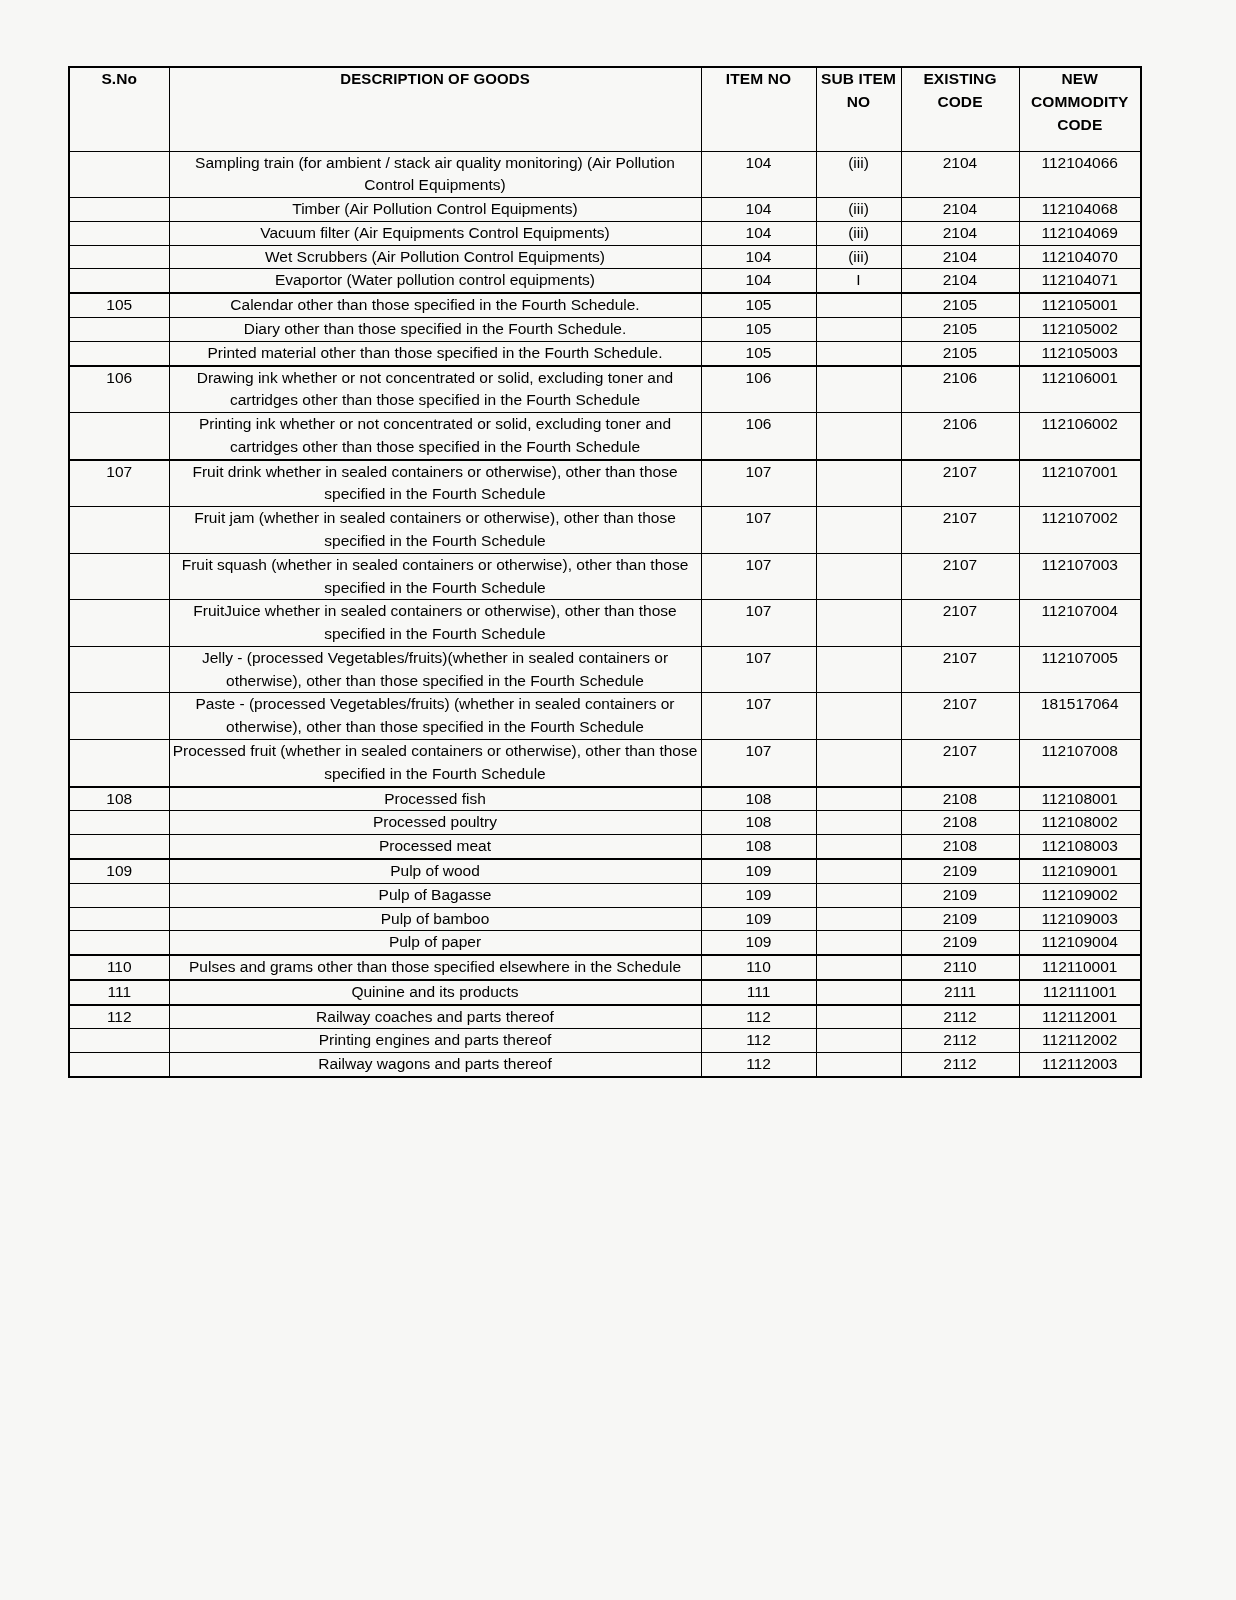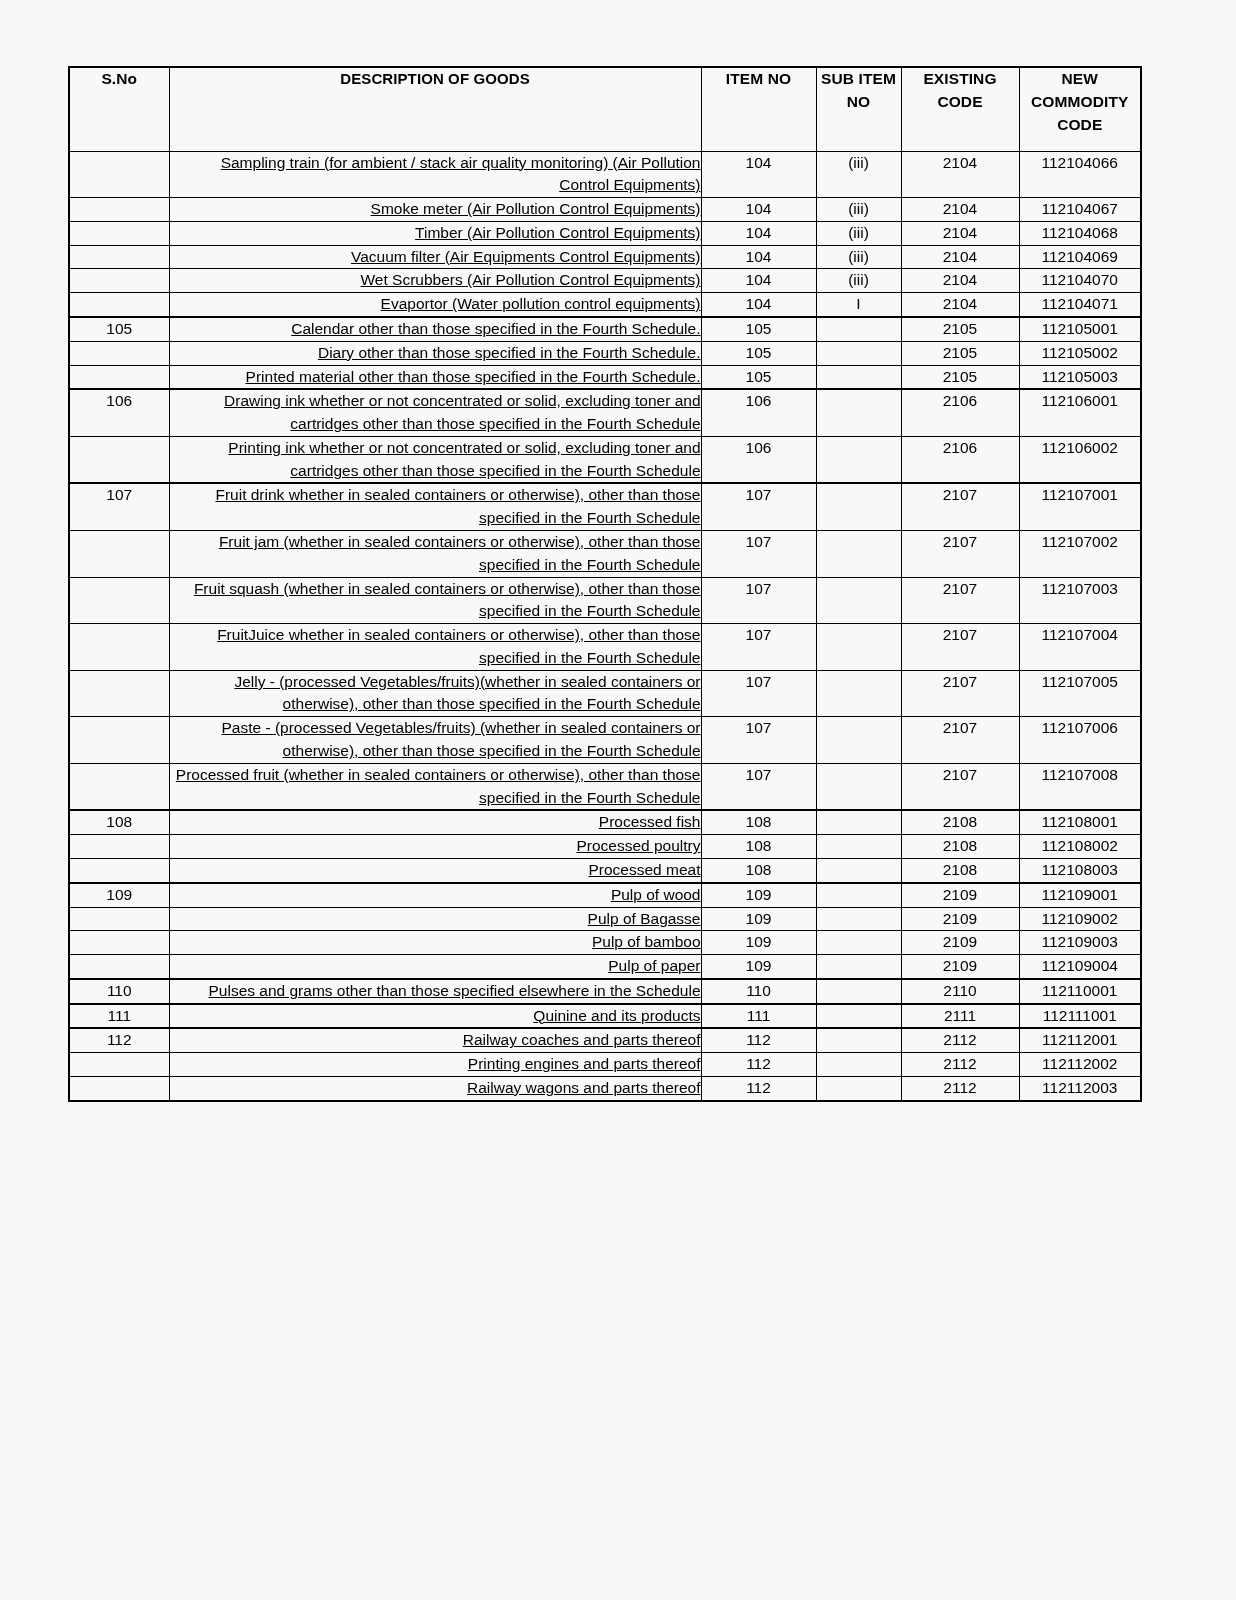--- a/index.html
+++ b/index.html
@@ -62,24 +62,23 @@
   thead th.hdr-desc { font-size: 15px; margin-left: 32px; }
   thead tr { height: 84px; }
 
   td.sno {
     text-align: center;
     padding-top: 4px;
     font-size: 15.5px;
     border-right: 2px solid #000;
   }
   td.desc {
-    text-align: right;
+    text-align: center;
     padding: 3px 3px 2px 4px;
     word-wrap: break-word;
-    text-decoration: underline;
   }
   td.num {
     text-align: center;
     padding-top: 4px;
   }
   
   tr.group-start > td { border-top: 2px solid #000; }
   tr.group-start > td.sno { border-top: 2px solid #000; }
 
   
@@ -124,28 +123,20 @@
         <tr>
           <td class="sno"></td>
           <td class="desc">Sampling train (for ambient / stack air quality monitoring) (Air Pollution Control Equipments)</td>
           <td class="num">104</td>
           <td class="num">(iii)</td>
           <td class="num">2104</td>
           <td class="num">112104066</td>
         </tr>
         <tr>
           <td class="sno"></td>
-          <td class="desc">Smoke meter (Air Pollution Control Equipments)</td>
-          <td class="num">104</td>
-          <td class="num">(iii)</td>
-          <td class="num">2104</td>
-          <td class="num">112104067</td>
-        </tr>
-        <tr>
-          <td class="sno"></td>
           <td class="desc">Timber (Air Pollution Control Equipments)</td>
           <td class="num">104</td>
           <td class="num">(iii)</td>
           <td class="num">2104</td>
           <td class="num">112104068</td>
         </tr>
         <tr>
           <td class="sno"></td>
           <td class="desc">Vacuum filter (Air Equipments Control Equipments)</td>
           <td class="num">104</td>
@@ -248,21 +239,21 @@
           <td class="num"></td>
           <td class="num">2107</td>
           <td class="num">112107005</td>
         </tr>
         <tr>
           <td class="sno"></td>
           <td class="desc">Paste - (processed Vegetables/fruits) (whether in sealed containers or otherwise), other than those specified in the Fourth Schedule</td>
           <td class="num">107</td>
           <td class="num"></td>
           <td class="num">2107</td>
-          <td class="num">112107006</td>
+          <td class="num">181517064</td>
         </tr>
         <tr>
           <td class="sno"></td>
           <td class="desc">Processed fruit  (whether in sealed containers or otherwise), other than those specified in the Fourth Schedule</td>
           <td class="num">107</td>
           <td class="num"></td>
           <td class="num">2107</td>
           <td class="num">112107008</td>
         </tr>
         <tr class="group-start">

